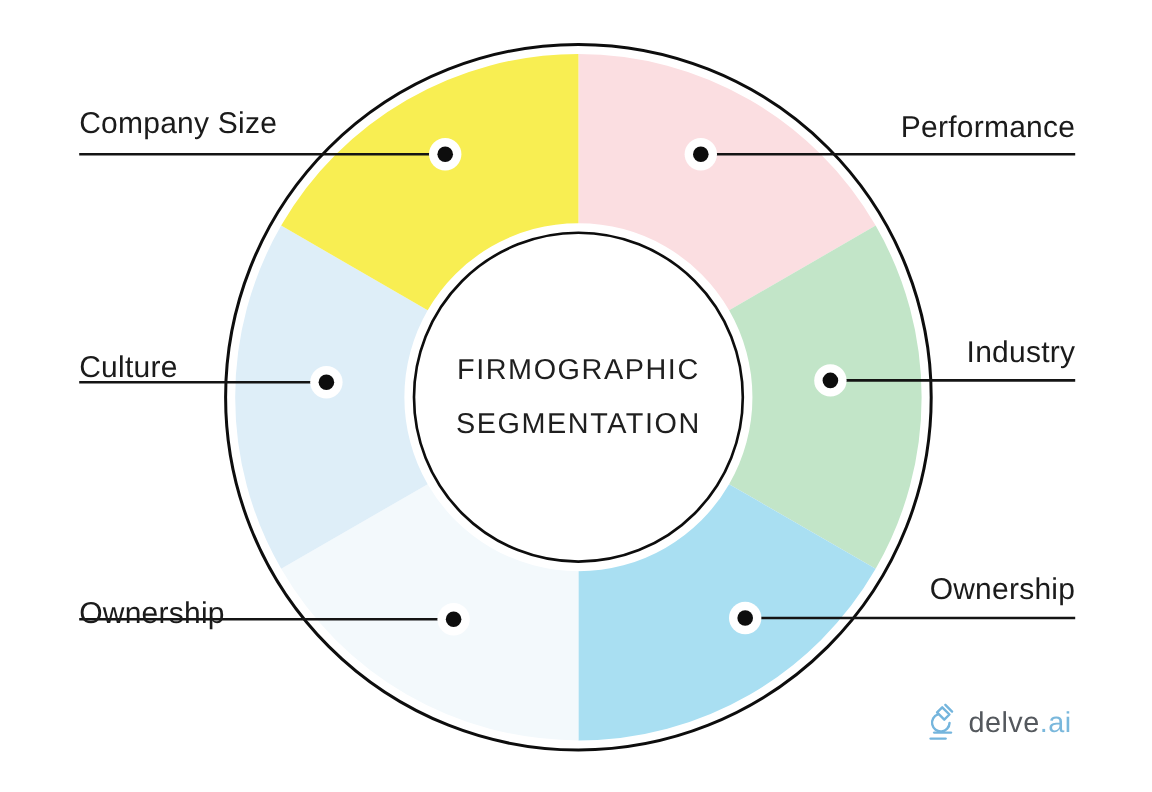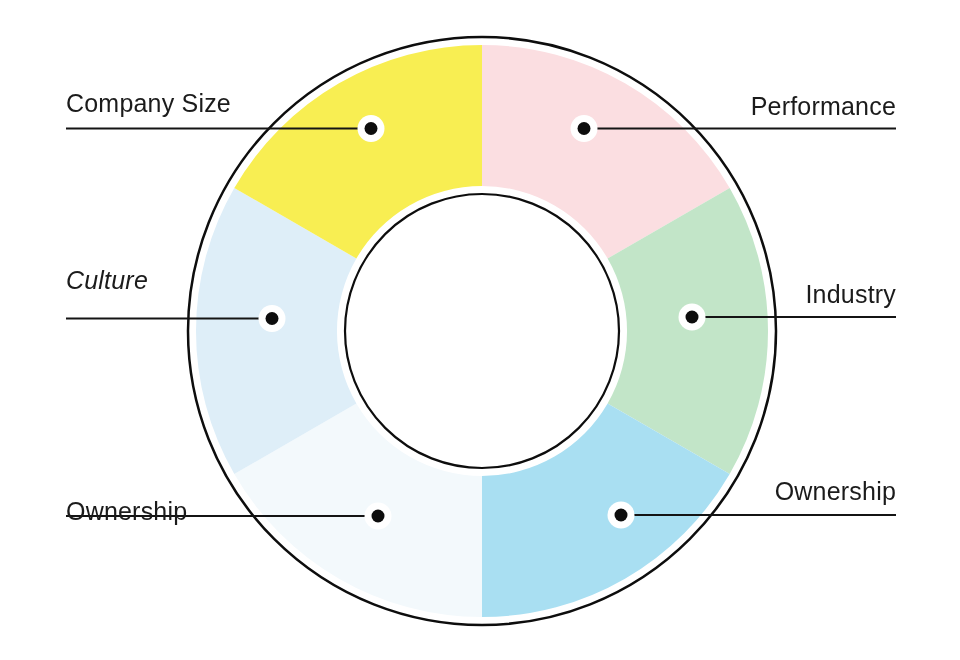--- a/index.html
+++ b/index.html
@@ -17,21 +17,21 @@
     position: absolute;
     font-size: 25px;
     color: #1b1b1b;
     white-space: nowrap;
     letter-spacing: 0.2px;
   }
   .label.right { text-align: right; }
 
   #label-company-size { left: 66px;  top: 89px;  }
   #label-performance  { right: 64px; top: 92px;  }
-  #label-culture      { left: 66px;  top: 266px; font-style: italic; }
+  #label-culture      { left: 66px;  top: 292px; }
   #label-industry     { right: 64px; top: 280px; }
   #label-ownership    { left: 66px;  top: 477px; margin-top: 20px; }
   #label-location     { right: 64px; top: 477px; }
 
   .center-title {
     position: absolute;
     left: 332px;
     top: 286px;
     width: 300px;
     text-align: center;
@@ -105,15 +105,33 @@
     </g>
   </svg>
 
   <div class="label" id="label-company-size">Company Size</div>
   <div class="label right" id="label-performance">Performance</div>
   <div class="label" id="label-culture">Culture</div>
   <div class="label right" id="label-industry">Industry</div>
   <div class="label" id="label-ownership">Ownership</div>
   <div class="label right" id="label-location">Ownership</div>
 
+  <div class="center-title">
+    <div>FIRMOGRAPHIC</div>
+    <div>SEGMENTATION</div>
+  </div>
 
+  <div class="logo">
+    <svg width="30" height="34" viewBox="0 0 30 34">
+      <g fill="none" stroke="#74b5dd" stroke-width="2" stroke-linecap="round" stroke-linejoin="round">
+        <path d="M15.2 3.4 L21.2 9.4 L16.9 13.7 L10.9 7.7 Z"></path>
+        <path d="M17.8 1.4 L23.4 7"></path>
+        <path d="M11.6 9.3 A7.3 7.3 0 1 0 21.3 16.4"></path>
+        <path d="M8.5 24.5 H22.5"></path>
+        <path d="M5.5 29.5 H18"></path>
+      </g>
+    </svg>
+    <div class="logo-text">
+      <span class="logo-brand">delve</span><span class="logo-suffix">.ai</span>
+    </div>
+  </div>
 
 </div>
 
 </body></html>

